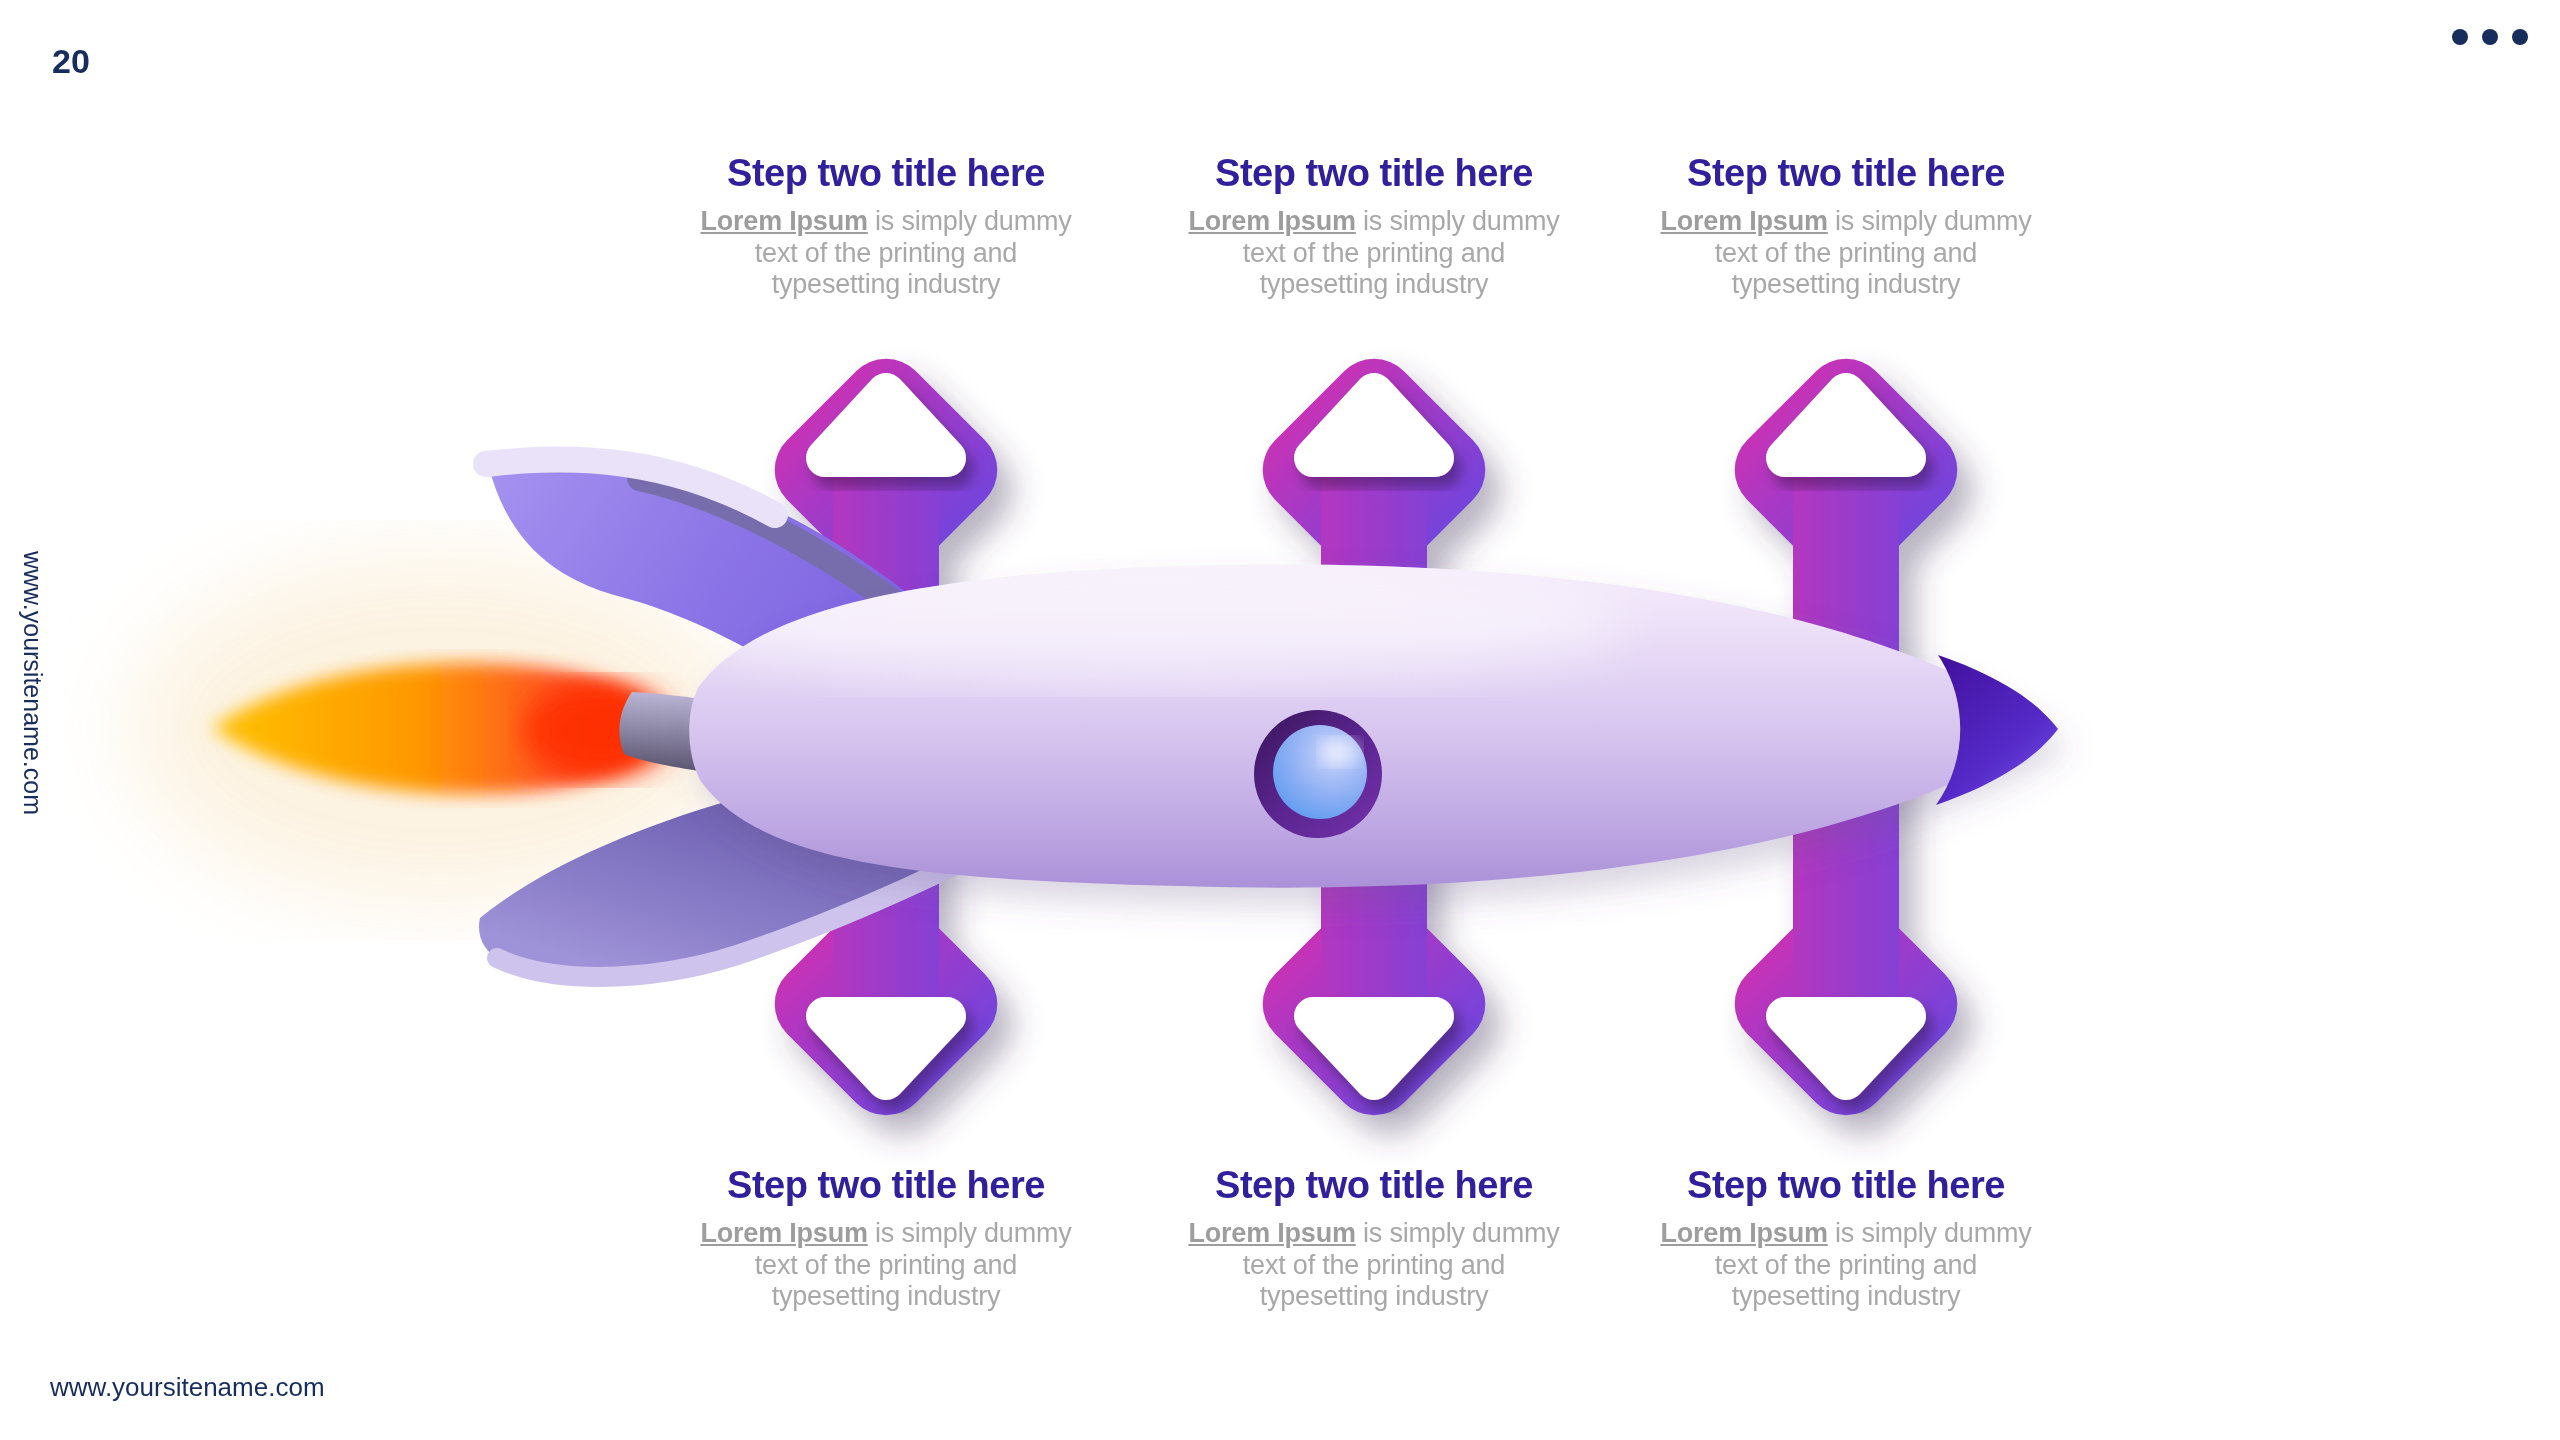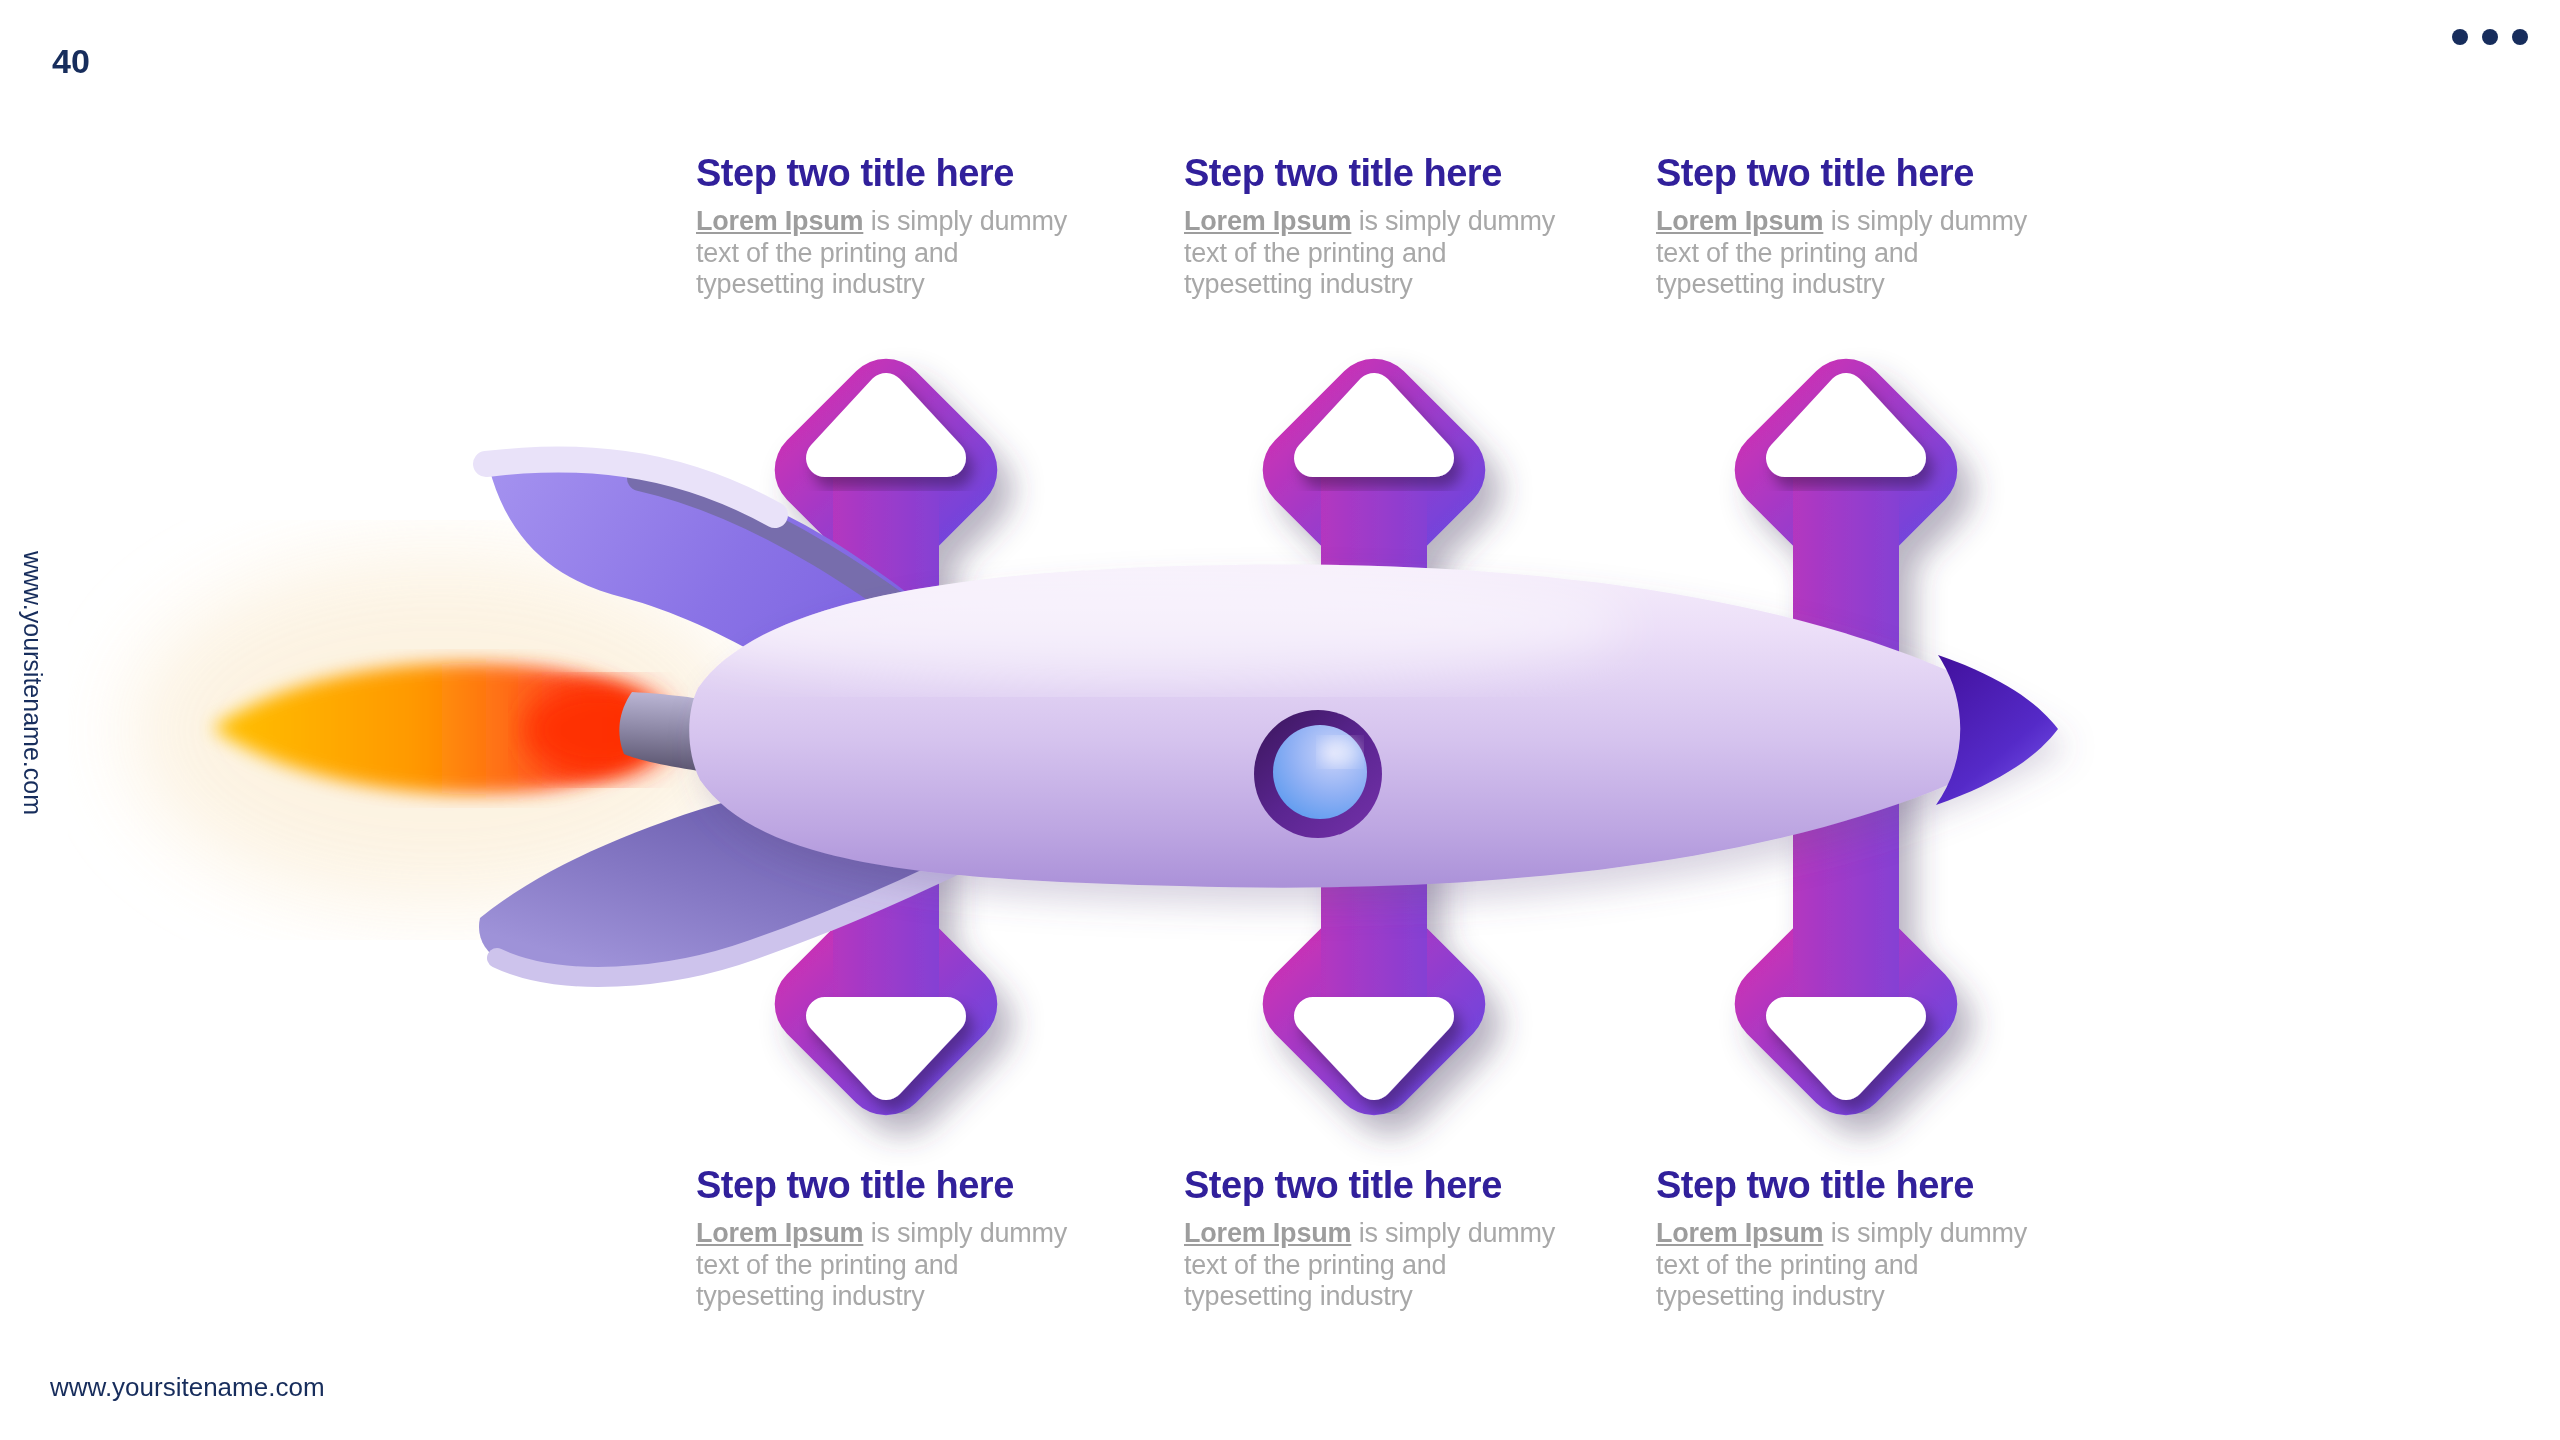--- a/index.html
+++ b/index.html
@@ -28,21 +28,21 @@
     transform:rotate(90deg);
     transform-origin:0 0;
     font-size:25px;color:#172d5c;
     white-space:nowrap;
   }
   .footer-url{
     left:50px;top:1372px;
     font-size:26px;color:#172d5c;
   }
   .step{
-    width:380px;text-align:left;
+    width:380px;text-align:center;
   }
   .step .title{
     font-size:38px;font-weight:bold;color:#31209b;
     letter-spacing:-0.5px;line-height:1.15;
     margin:0 0 10px 0;
   }
   .step .body{
     font-size:27px;color:#a8a8a8;line-height:1.18;
     letter-spacing:-0.2px;
   }
@@ -214,21 +214,21 @@
       <path d="M 1938 655 C 2005 678 2040 705 2058 729 C 2040 753 2005 781 1936 805 C 1968 760 1968 700 1938 655 Z" fill="url(#noseG)"></path>
 
       <g>
         <circle cx="1318" cy="774" r="64" fill="url(#winRing)"></circle>
         <circle cx="1320" cy="772" r="47" fill="url(#winGlass)"></circle>
         <ellipse cx="1340" cy="752" rx="20" ry="14" fill="#ffffff" opacity="0.55" filter="url(#blurFlame)"></ellipse>
       </g>
     </g>
   </svg>
 
-  <div class="abs page-number">40</div>
+  <div class="abs page-number">20</div>
 
   <div class="abs menu-dots">
     <span></span>
     <span></span>
     <span></span>
   </div>
 
   <div class="abs side-url">www.yoursitename.com</div>
 
   <div class="abs footer-url">www.yoursitename.com</div>

